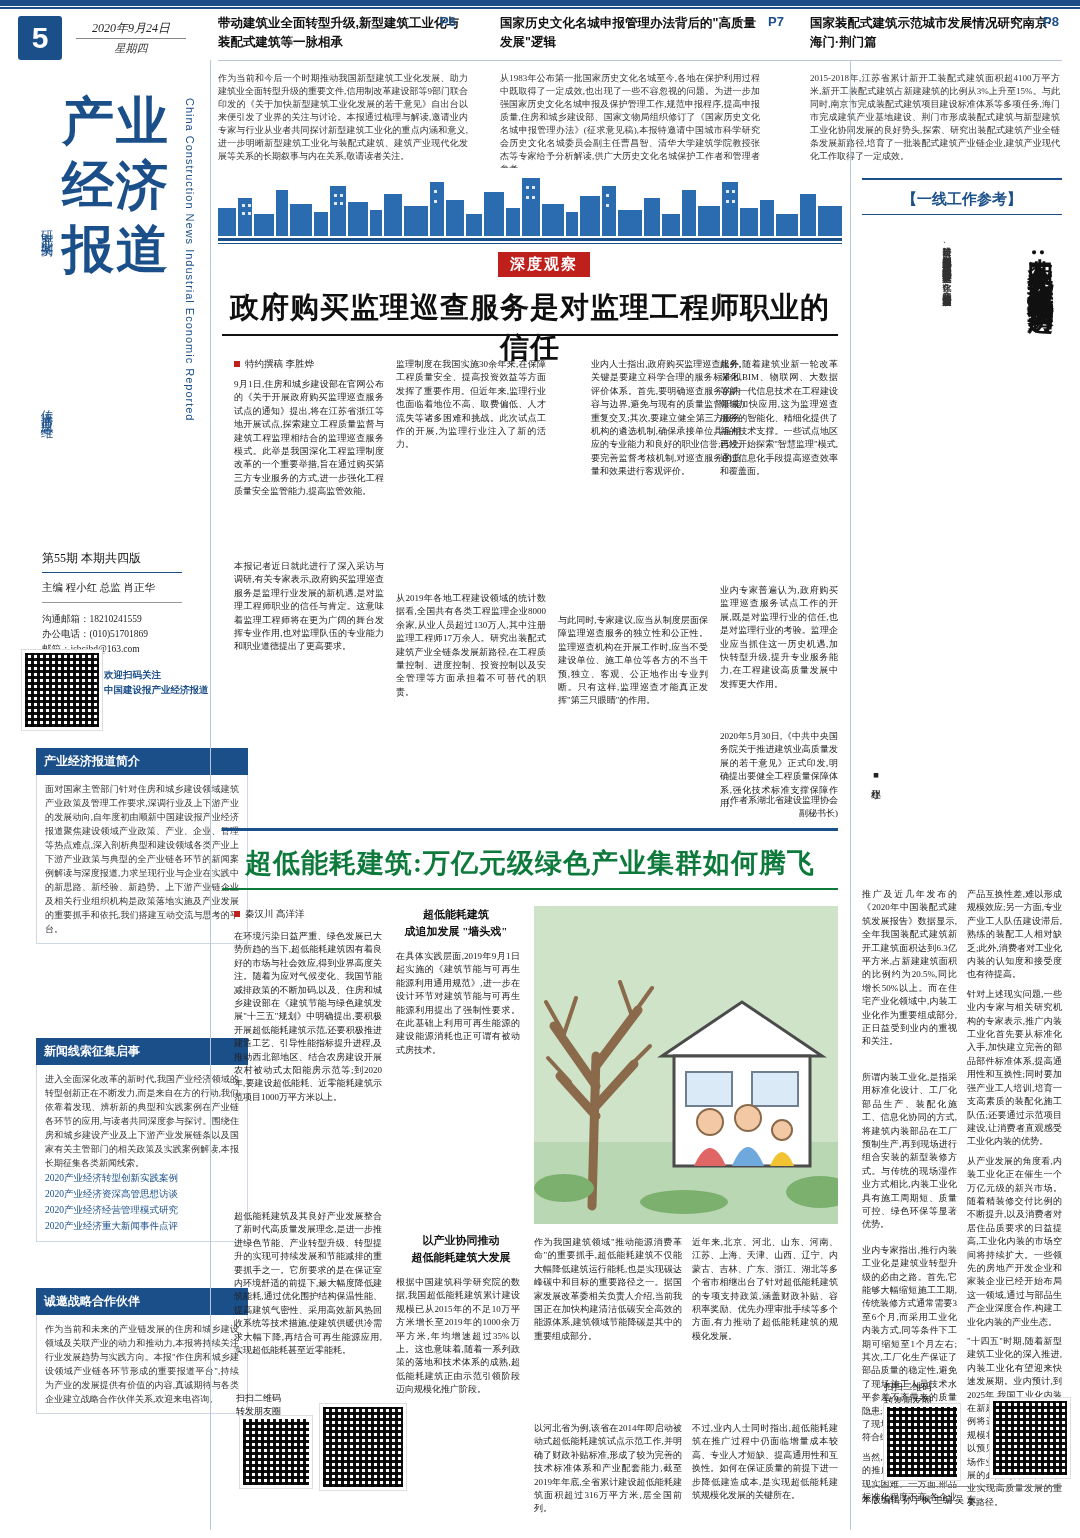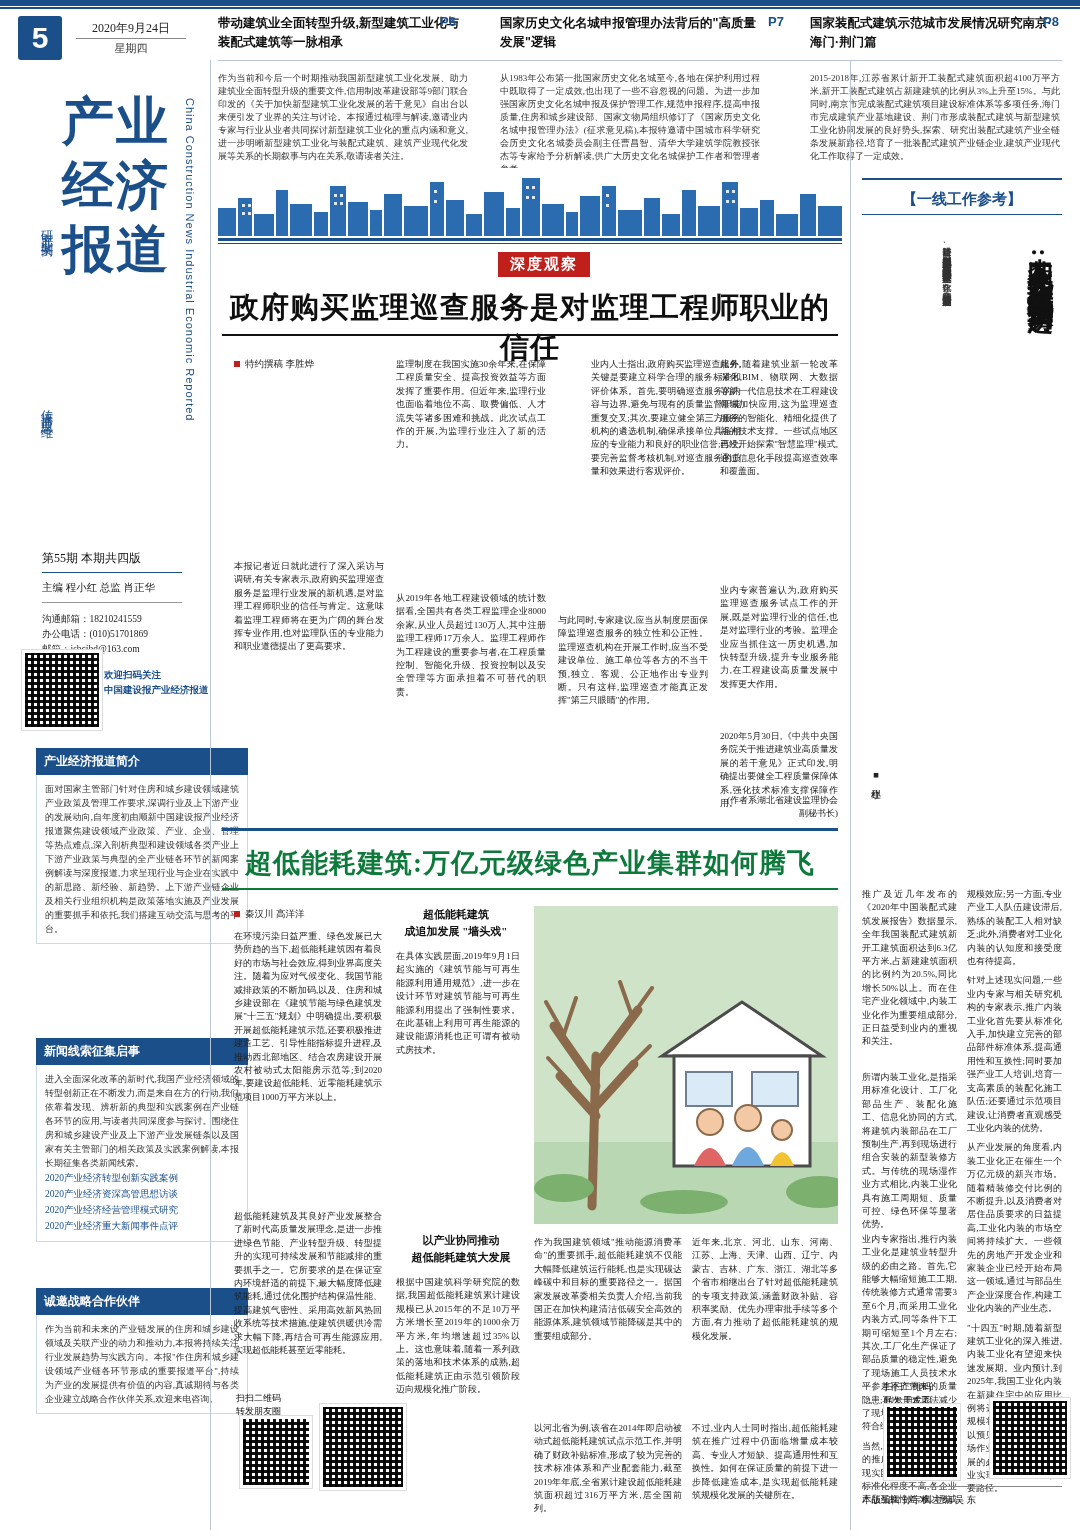--- a/index.html
+++ b/index.html
@@ -18,21 +18,21 @@
   .top-rule2{position:absolute;left:0;top:7px;width:1080px;height:2px;background:#1b4f8a;}
 
   
   .pagenum{
     position:absolute;left:18px;top:16px;width:44px;height:44px;
     background:#1b4f8a;color:#fff;border-radius:3px;
     font-family:"Liberation Sans",sans-serif;font-weight:bold;font-size:30px;
     display:flex;align-items:center;justify-content:center;
   }
   .datebox{position:absolute;left:76px;top:18px;width:110px;text-align:center;
-    font-size:12px;line-height:20px;color:#222;}
+    font-size:12px;line-height:20px;color:#222;font-style:italic;}
   .datebox .d2{font-size:11px;color:#333;}
   .date-line{position:absolute;left:76px;top:38px;width:110px;height:1px;background:#888;}
 
   
   .teaser{position:absolute;top:14px;font-size:12.5px;line-height:19px;color:#111;
     font-family:"Liberation Sans",sans-serif;font-weight:bold;}
   .tsr1{left:218px;width:250px;}
   .tsr2{left:500px;width:260px;}
   .tsr3{left:810px;width:250px;}
   .tsr-pg{position:absolute;top:14px;font-size:13px;color:#1b4f8a;font-weight:bold;
@@ -299,28 +299,31 @@
   <div class="skyline-rule2"></div>
 
   <div class="tag-red">深度观察</div>
   <div class="head1">政府购买监理巡查服务是对监理工程师职业的信任</div>
   <div class="head1-rule"></div>
 
   <div class="byline" style="left:234px;top:358px;">
     <span class="sq"></span><span>特约撰稿 李胜烨</span>
   </div>
 
+  <div class="artcol" style="left:234px;top:378px;width:150px;height:430px;">
+    <span>9月1日,住房和城乡建设部在官网公布的《关于开展政府购买监理巡查服务试点的通知》提出,将在江苏省浙江等地开展试点,探索建立工程质量监督与建筑工程监理相结合的监理巡查服务模式。此举是我国深化工程监理制度改革的一个重要举措,旨在通过购买第三方专业服务的方式,进一步强化工程质量安全监管能力,提高监管效能。</span>
+  </div>
   <div class="artcol" style="left:234px;top:560px;width:150px;height:250px;">
     <span>本报记者近日就此进行了深入采访与调研,有关专家表示,政府购买监理巡查服务是监理行业发展的新机遇,是对监理工程师职业的信任与肯定。这意味着监理工程师将在更为广阔的舞台发挥专业作用,也对监理队伍的专业能力和职业道德提出了更高要求。</span>
   </div>
   <div class="artcol" style="left:396px;top:358px;width:150px;height:230px;">
     <span>监理制度在我国实施30余年来,在保障工程质量安全、提高投资效益等方面发挥了重要作用。但近年来,监理行业也面临着地位不高、取费偏低、人才流失等诸多困难和挑战。此次试点工作的开展,为监理行业注入了新的活力。</span>
   </div>
   <div class="artcol" style="left:396px;top:592px;width:150px;height:218px;">
-    <span>从2019年各地工程建设领域的统计数据看,全国共有各类工程监理企业8000余家,从业人员超过130万人,其中注册监理工程师17万余人。监理工程师作为工程建设的重要参与者,在工程质量控制、智能化升级、投资控制以及安全管理等方面承担着不可替代的职责。</span>
+    <span>从2019年各地工程建设领域的统计数据看,全国共有各类工程监理企业8000余家,从业人员超过130万人,其中注册监理工程师17万余人。研究出装配式建筑产业全链条发展新路径,在工程质量控制、进度控制、投资控制以及安全管理等方面承担着不可替代的职责。</span>
   </div>
   <div class="artcol" style="left:591px;top:358px;width:150px;height:250px;">
     <span>业内人士指出,政府购买监理巡查服务,关键是要建立科学合理的服务标准和评价体系。首先,要明确巡查服务的内容与边界,避免与现有的质量监督职能重复交叉;其次,要建立健全第三方服务机构的遴选机制,确保承接单位具备相应的专业能力和良好的职业信誉;再次,要完善监督考核机制,对巡查服务的质量和效果进行客观评价。</span>
   </div>
   <div class="artcol" style="left:558px;top:614px;width:150px;height:196px;">
     <span>与此同时,专家建议,应当从制度层面保障监理巡查服务的独立性和公正性。监理巡查机构在开展工作时,应当不受建设单位、施工单位等各方的不当干预,独立、客观、公正地作出专业判断。只有这样,监理巡查才能真正发挥"第三只眼睛"的作用。</span>
   </div>
   <div class="artcol" style="left:720px;top:358px;width:118px;height:220px;">
     <span>此外,随着建筑业新一轮改革深化,BIM、物联网、大数据等新一代信息技术在工程建设领域加快应用,这为监理巡查服务的智能化、精细化提供了新的技术支撑。一些试点地区已经开始探索"智慧监理"模式,通过信息化手段提高巡查效率和覆盖面。</span>
   </div>
@@ -438,21 +441,21 @@
   <div class="rbracket-line"></div>
   <div class="rbracket">【一线工作参考】</div>
   <div class="rbracket-line2"></div>
 
   <div class="rhead">内装工业化:逐步取代传统现场作业是大势所趋</div>
   <div class="rlead">随着科技进步、人口红利消退,建筑工业化的必然趋势及其带来的智能建造与建筑工业化协同发展已成必然趋势。住房和城乡建设部等部门发布的《关于推动智能建造与建筑工业化协同发展的指导意见》提出,要以新型建筑工业化为载体,大力发展智能建造,推进建筑工业化、数字化、智能化升级,加快建造方式转变,推动建筑业高质量发展。</div>
   <div class="rauthor">■ 程小红</div>
 
   <div class="rbody">
     <div style="margin-bottom:22px;">推广及近几年发布的《2020年中国装配式建筑发展报告》数据显示,全年我国装配式建筑新开工建筑面积达到6.3亿平方米,占新建建筑面积的比例约为20.5%,同比增长50%以上。而在住宅产业化领域中,内装工业化作为重要组成部分,正日益受到业内的重视和关注。</div>
-    <div style="margin-bottom:1px;font-family:Liberation Serif, serif;">所谓内装工业化,是指采用标准化设计、工厂化部品生产、装配化施工、信息化协同的方式,将建筑内装部品在工厂预制生产,再到现场进行组合安装的新型装修方式。与传统的现场湿作业方式相比,内装工业化具有施工周期短、质量可控、绿色环保等显著优势。</div>
+    <div style="margin-bottom:12px;font-family:Liberation Serif, serif;">所谓内装工业化,是指采用标准化设计、工厂化部品生产、装配化施工、信息化协同的方式,将建筑内装部品在工厂预制生产,再到现场进行组合安装的新型装修方式。与传统的现场湿作业方式相比,内装工业化具有施工周期短、质量可控、绿色环保等显著优势。</div>
     <div style="margin-bottom:6px;">业内专家指出,推行内装工业化是建筑业转型升级的必由之路。首先,它能够大幅缩短施工工期,传统装修方式通常需要3至6个月,而采用工业化内装方式,同等条件下工期可缩短至1个月左右;其次,工厂化生产保证了部品质量的稳定性,避免了现场施工人员技术水平参差不齐带来的质量隐患;再次,干式工法减少了现场垃圾和粉尘污染,符合绿色建造的要求。</div>
     <div style="margin-bottom:6px;">当然,内装工业化在我国的推广应用还面临一些现实困难。一方面,部品标准化程度不高,各企业产品互换性差,难以形成规模效应;另一方面,专业产业工人队伍建设滞后,熟练的装配工人相对缺乏;此外,消费者对工业化内装的认知度和接受度也有待提高。</div>
     <div style="margin-bottom:6px;">针对上述现实问题,一些业内专家与相关研究机构的专家表示,推广内装工业化首先要从标准化入手,加快建立完善的部品部件标准体系,提高通用性和互换性;同时要加强产业工人培训,培育一支高素质的装配化施工队伍;还要通过示范项目建设,让消费者直观感受工业化内装的优势。</div>
     <div style="margin-bottom:6px;">从产业发展的角度看,内装工业化正在催生一个万亿元级的新兴市场。随着精装修交付比例的不断提升,以及消费者对居住品质要求的日益提高,工业化内装的市场空间将持续扩大。一些领先的房地产开发企业和家装企业已经开始布局这一领域,通过与部品生产企业深度合作,构建工业化内装的产业生态。</div>
     <div>"十四五"时期,随着新型建筑工业化的深入推进,内装工业化有望迎来快速发展期。业内预计,到2025年,我国工业化内装在新建住宅中的应用比例将达到30%以上,市场规模将突破万亿元。可以预见,逐步取代传统现场作业,是内装工业化发展的必然趋势,也是建筑业实现高质量发展的重要路径。</div>
   </div>
 
   <div class="qr-cap2" style="white-space:pre-line;">扫扫二维码
 转发朋友圈</div>
   <div class="qr qr-box2"></div>

